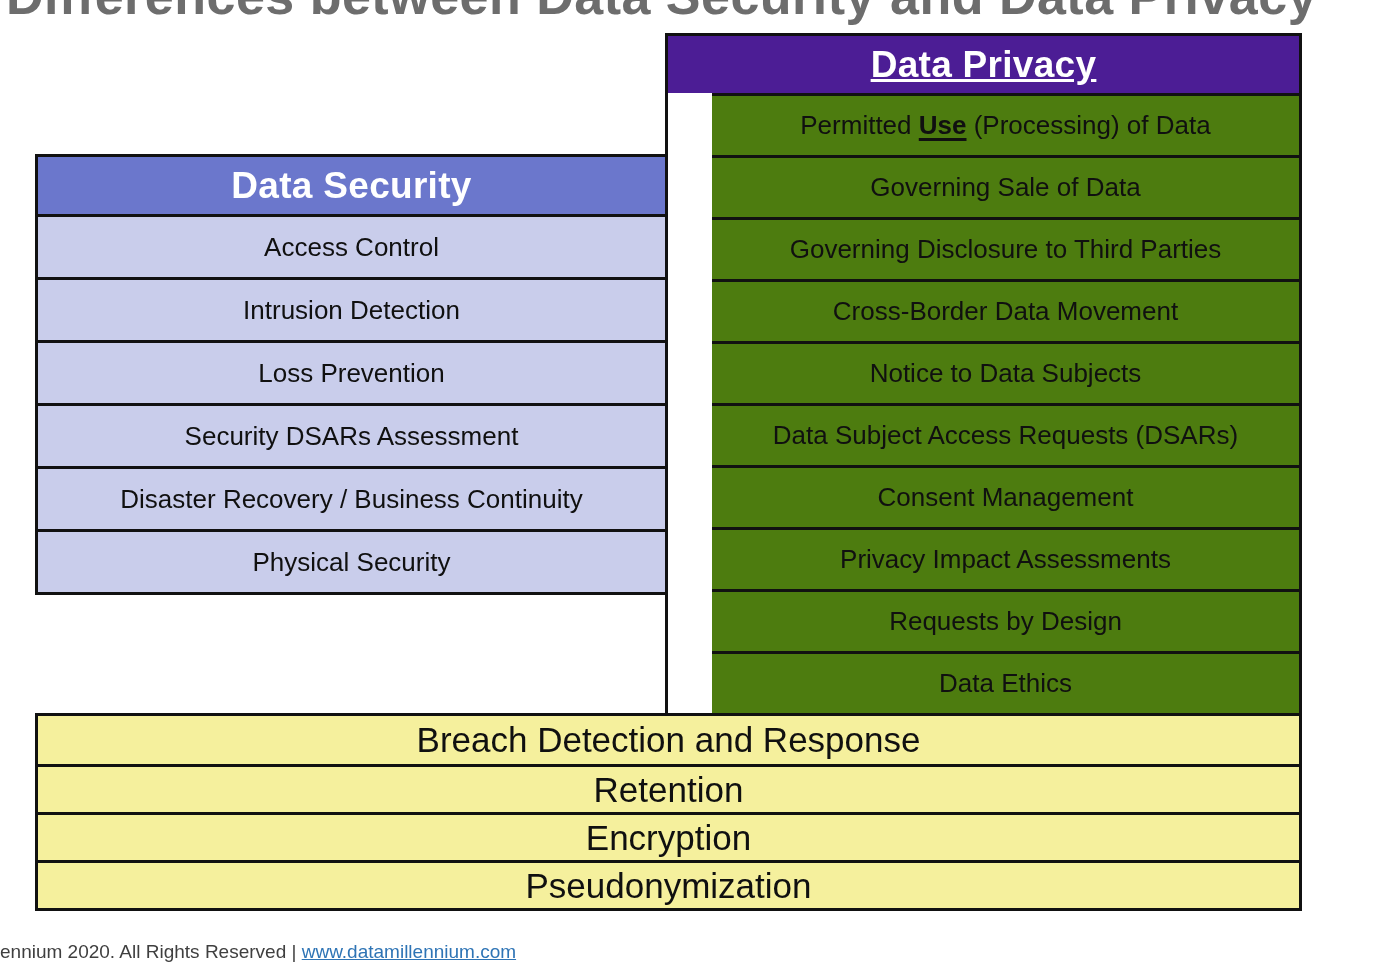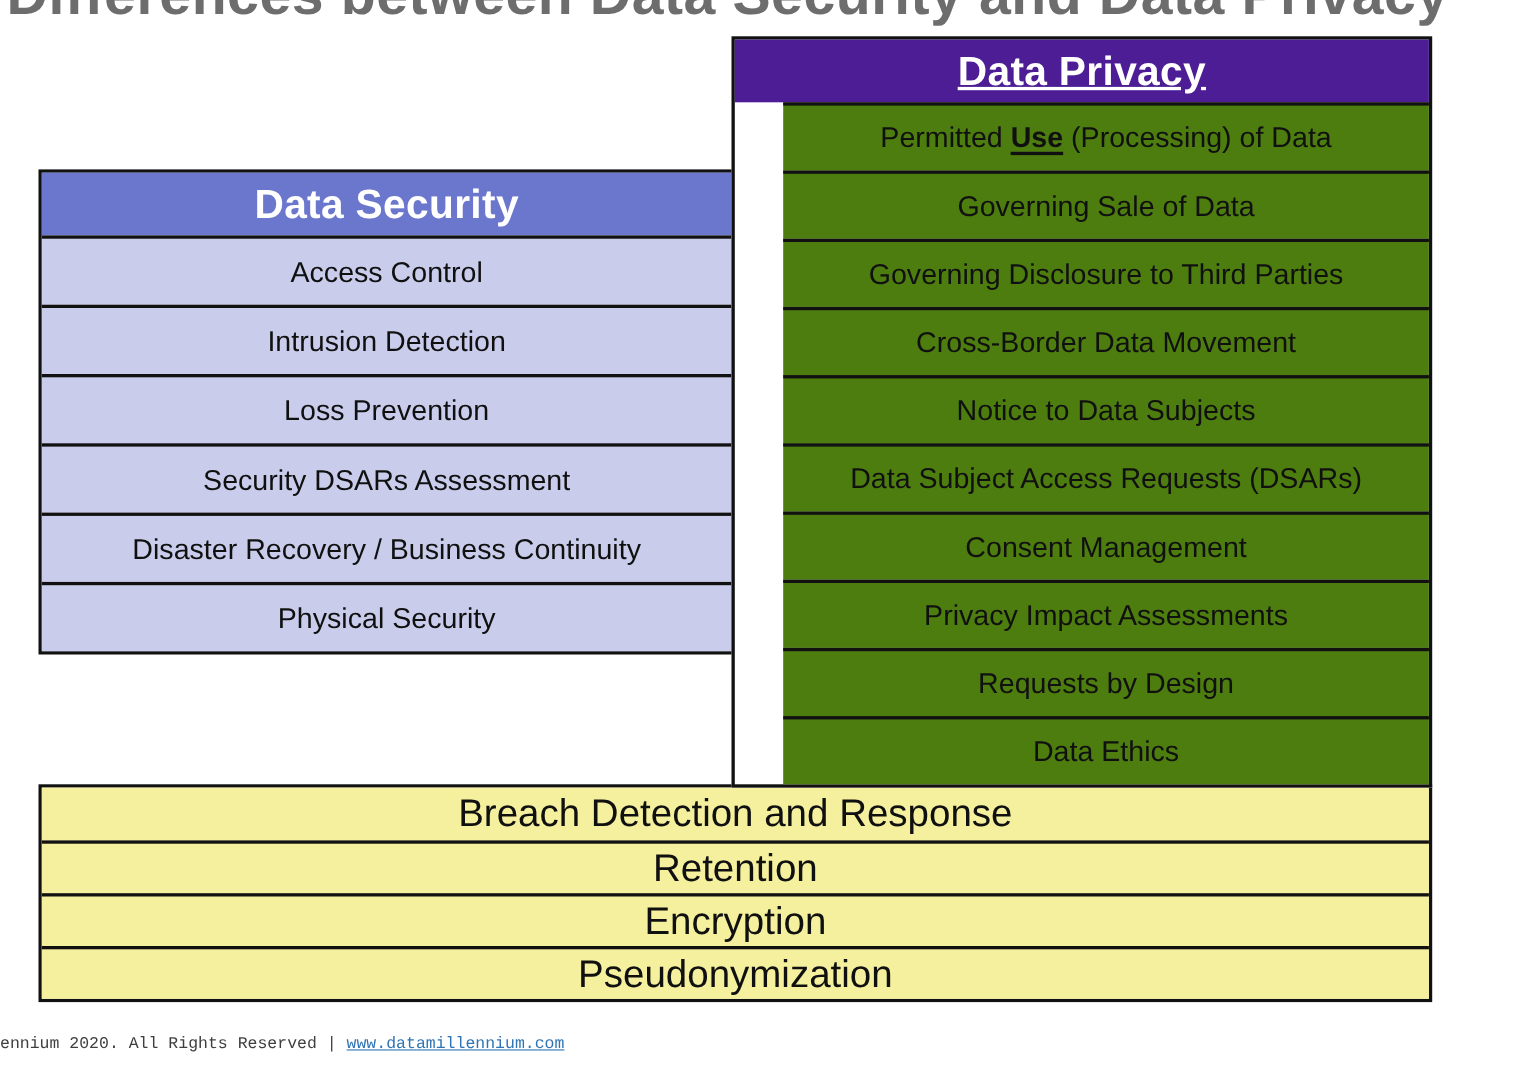--- a/index.html
+++ b/index.html
@@ -88,24 +88,23 @@
     height: 48px;
     font-size: 35px;
   }
   .shared .cell-yellow:first-child { border-top: none; }
 
   
   .footer {
     position: absolute;
     left: 0;
     top: 941px;
-    font-size: 15px;
+    font-size: 19px;
     color: #3f3f3f;
     white-space: nowrap;
-    font-family: Liberation Mono, monospace;
   }
   .footer a {
     color: #2e74b5;
     text-decoration: underline;
     cursor: pointer;
   }
 </style>
 </head>
 <body>
 

